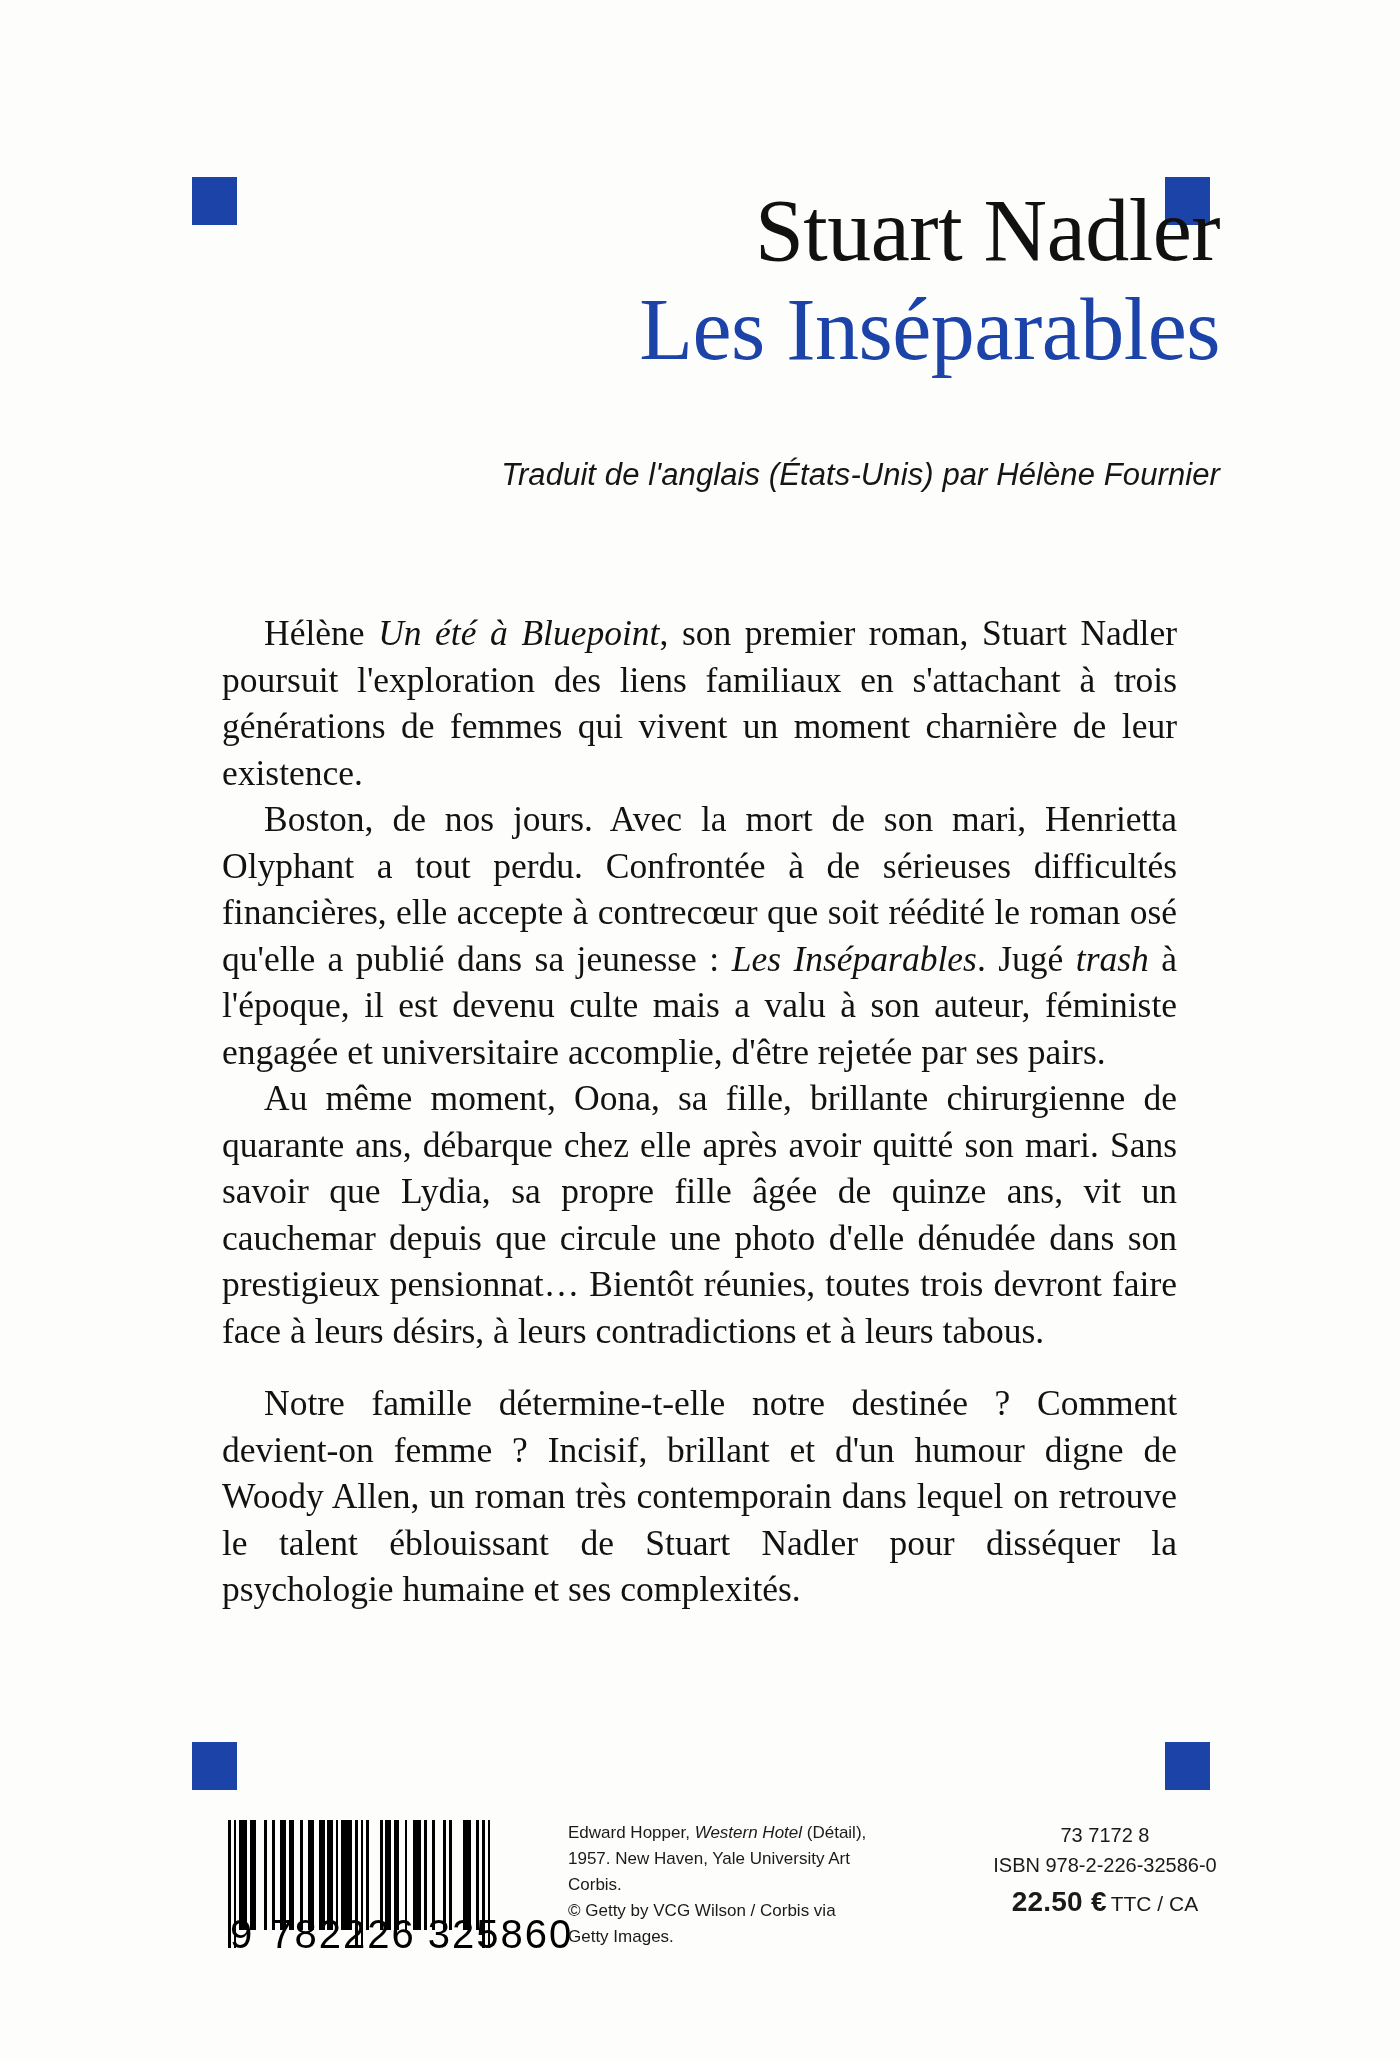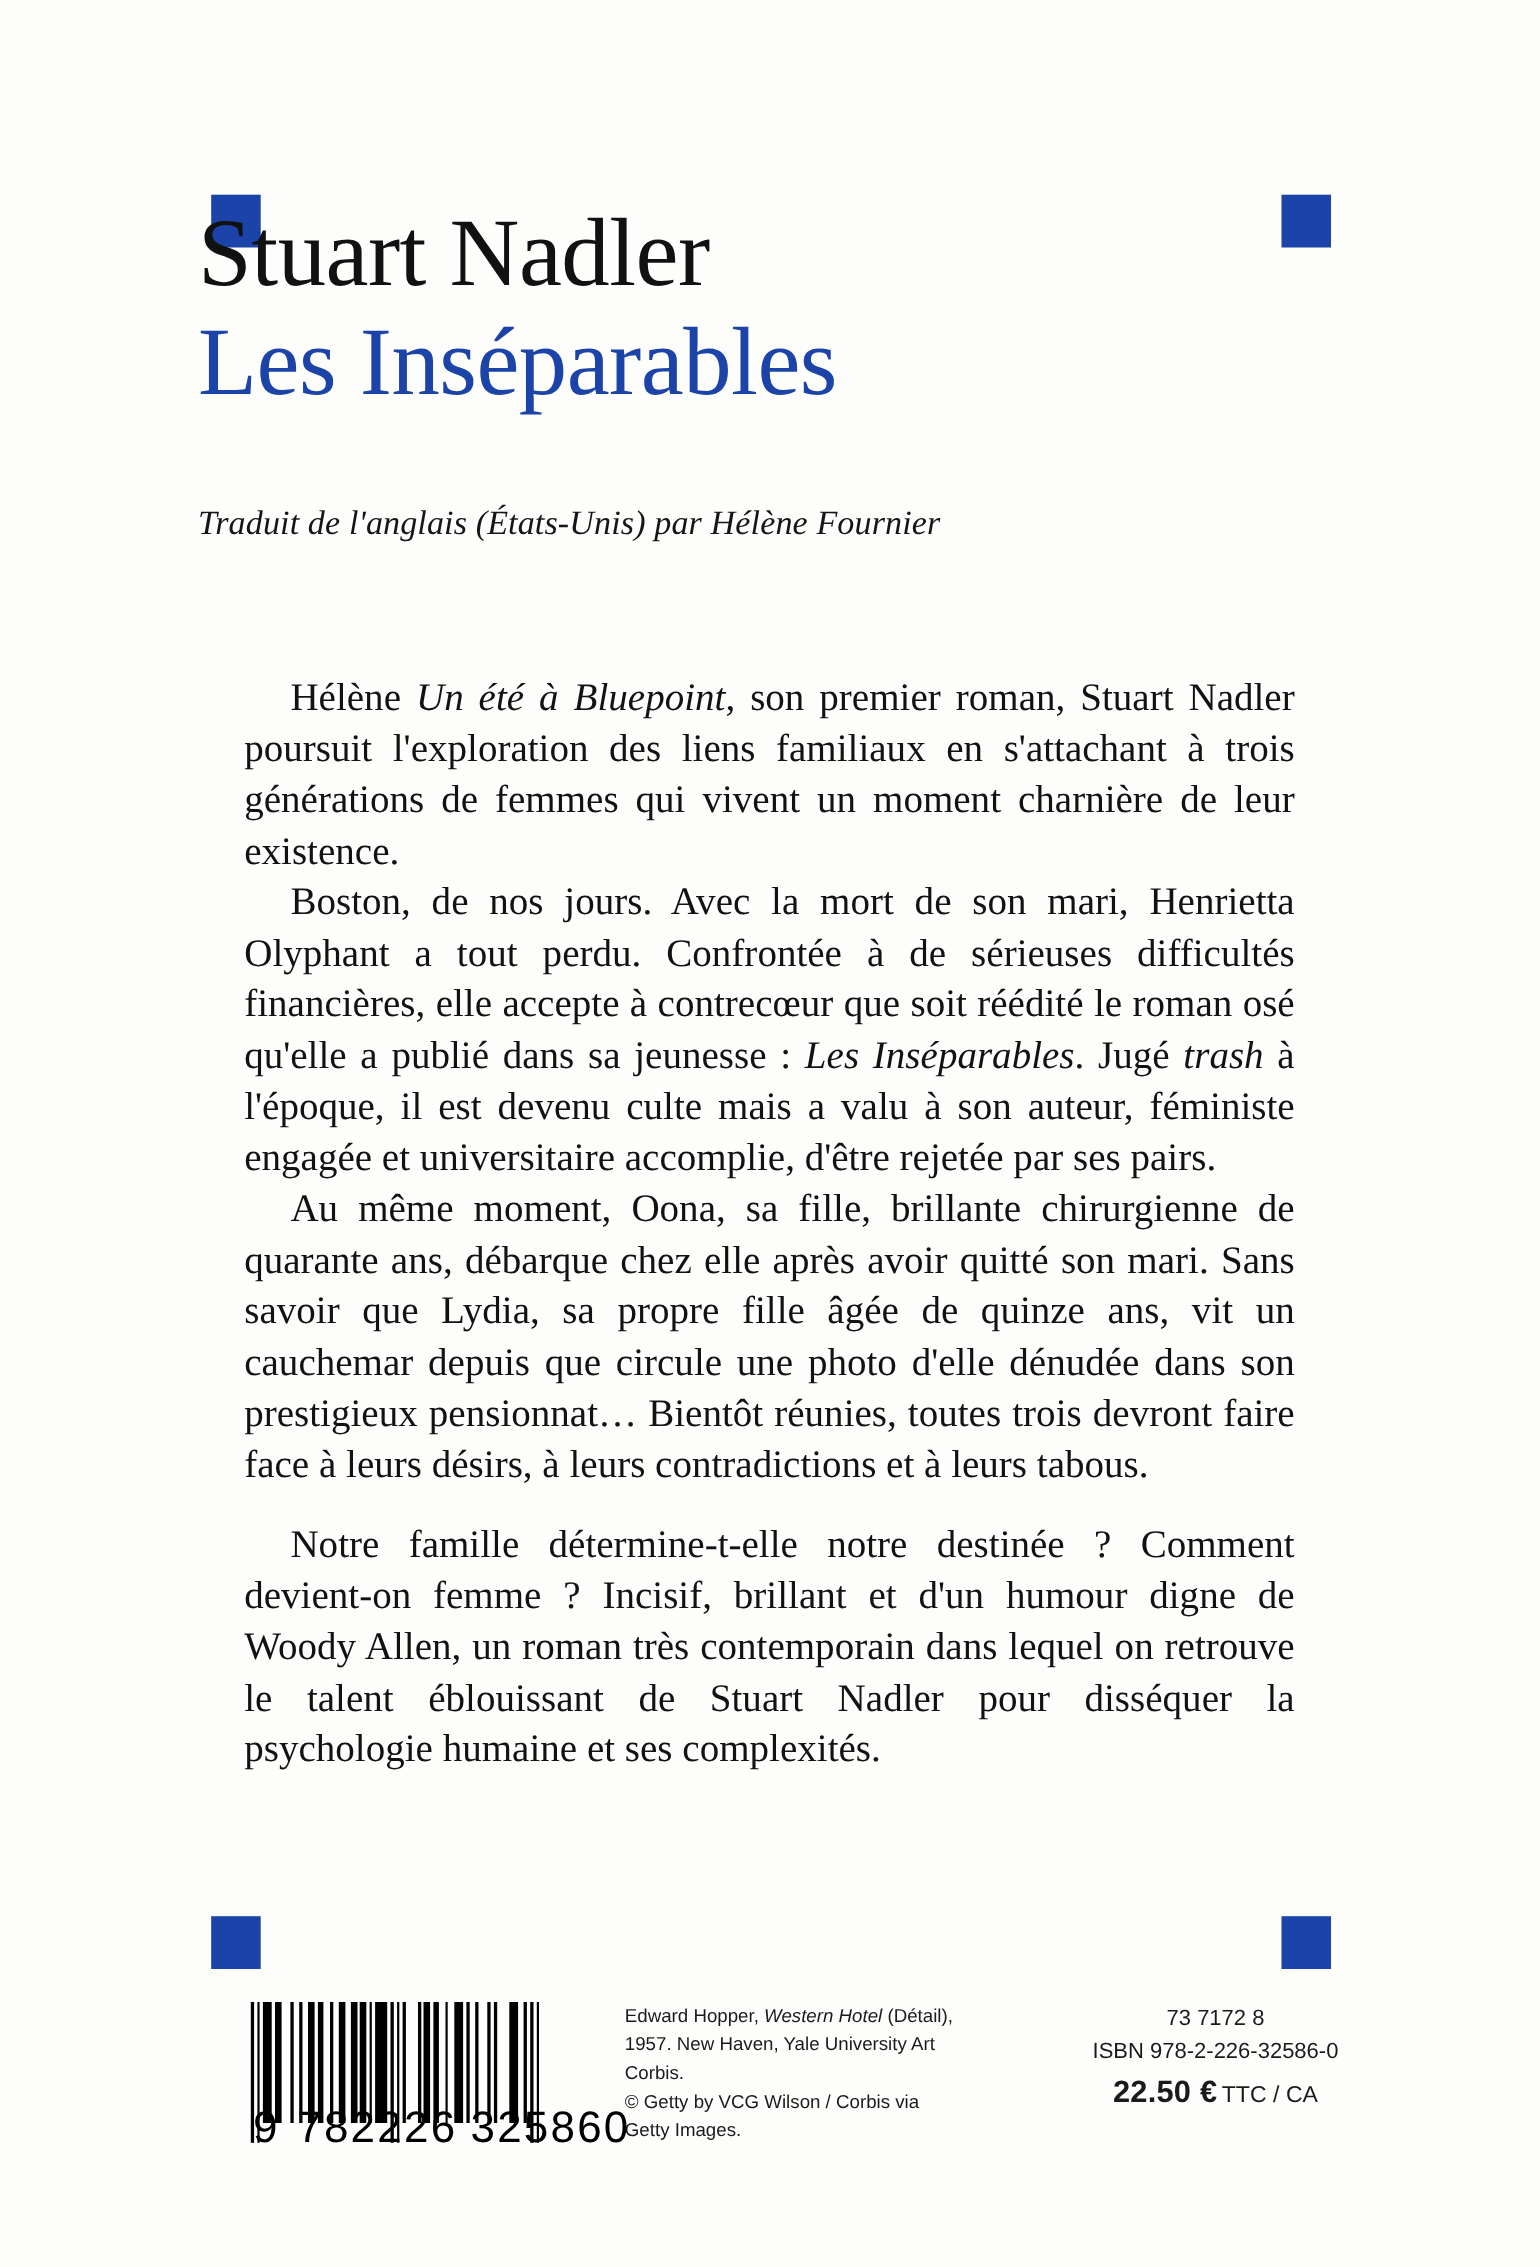--- a/index.html
+++ b/index.html
@@ -32,42 +32,42 @@
   .sq.tr { left: 1165px; top: 177px; }
   .sq.bl { left: 192px;  top: 1742px; }
   .sq.br { left: 1165px; top: 1742px; }
 
   
   .header {
     position: absolute;
     left: 180px;
     right: 180px;
     top: 186px;
-    text-align: left;
+    text-align: right;
   }
   .author-name {
     font-family: "Liberation Serif", serif;
     font-size: 88px;
     line-height: 1.02;
     letter-spacing: -0.5px;
     color: #111111;
     font-weight: 400;
     margin: 0;
   }
   .book-title {
     font-family: "Liberation Serif", serif;
     font-size: 88px;
     line-height: 1.04;
     letter-spacing: -0.5px;
     color: #1b43a8;
     font-weight: 400;
     margin: 8px 0 0 0;
   }
   .translator {
-    font-family: Liberation Serif, serif;
+    font-family: Liberation Sans, sans-serif;
     font-style: italic;
     font-size: 31px;
     color: #161616;
     margin: 82px 0 0 0;
     letter-spacing: 0.1px;
   }
 
   
   .blurb {
     position: absolute;

